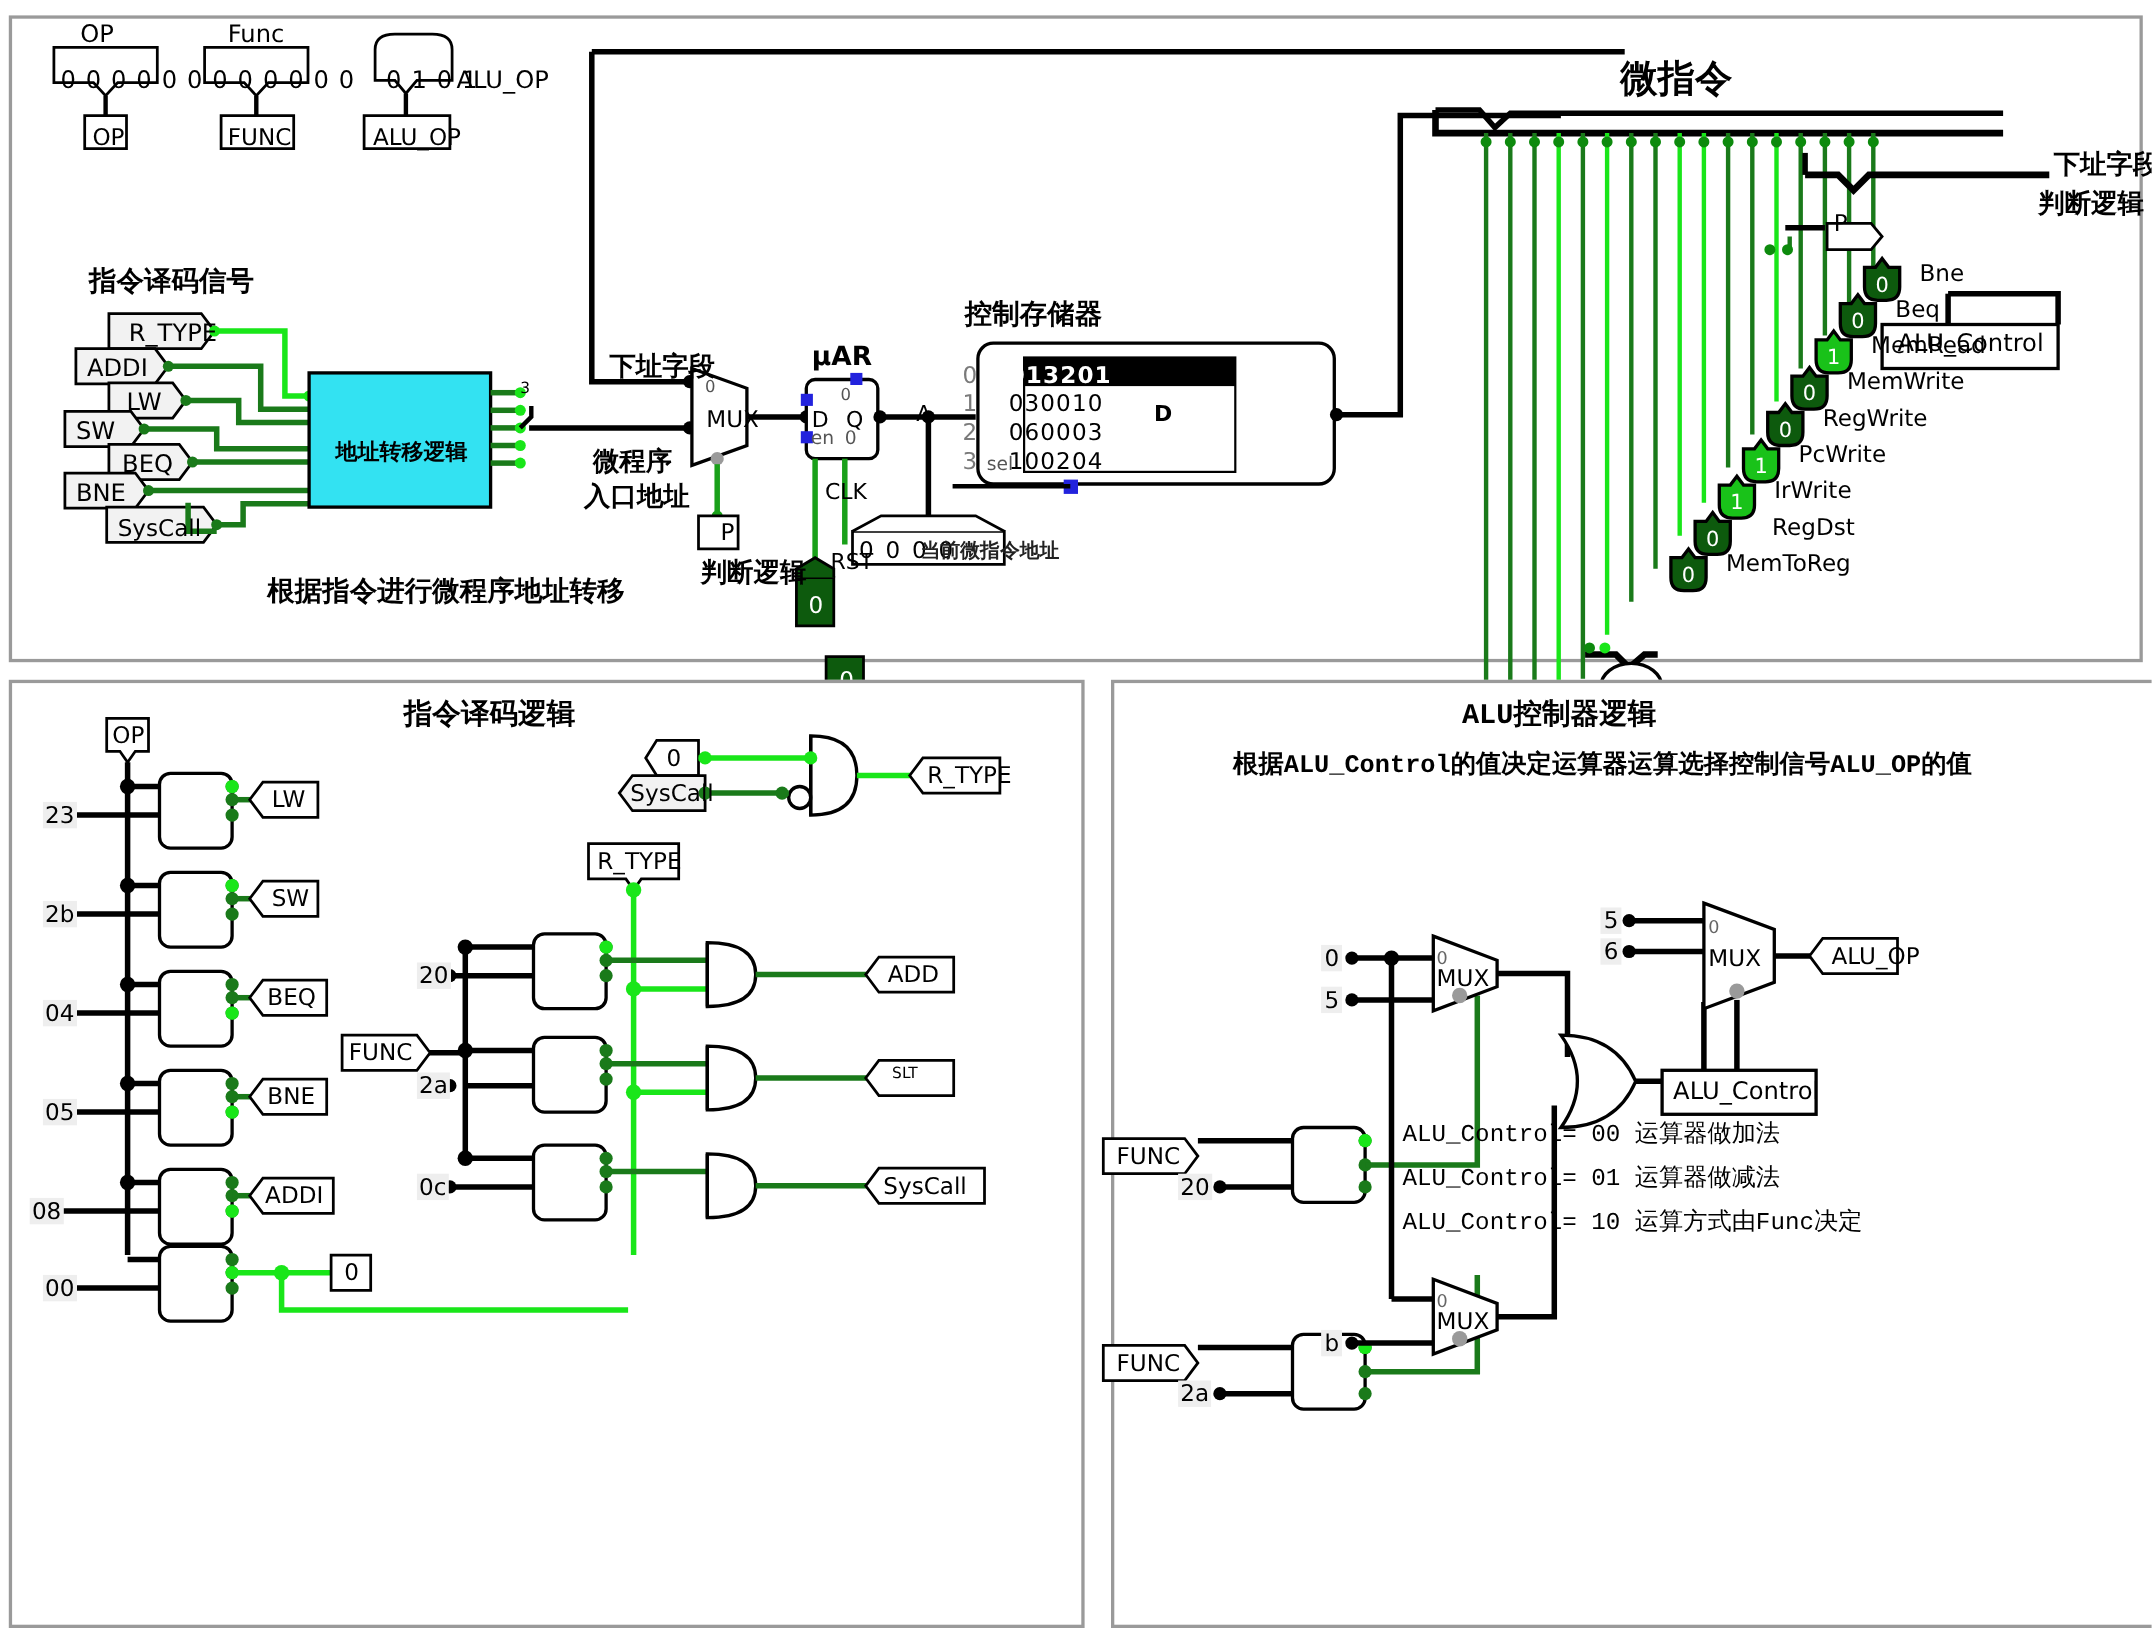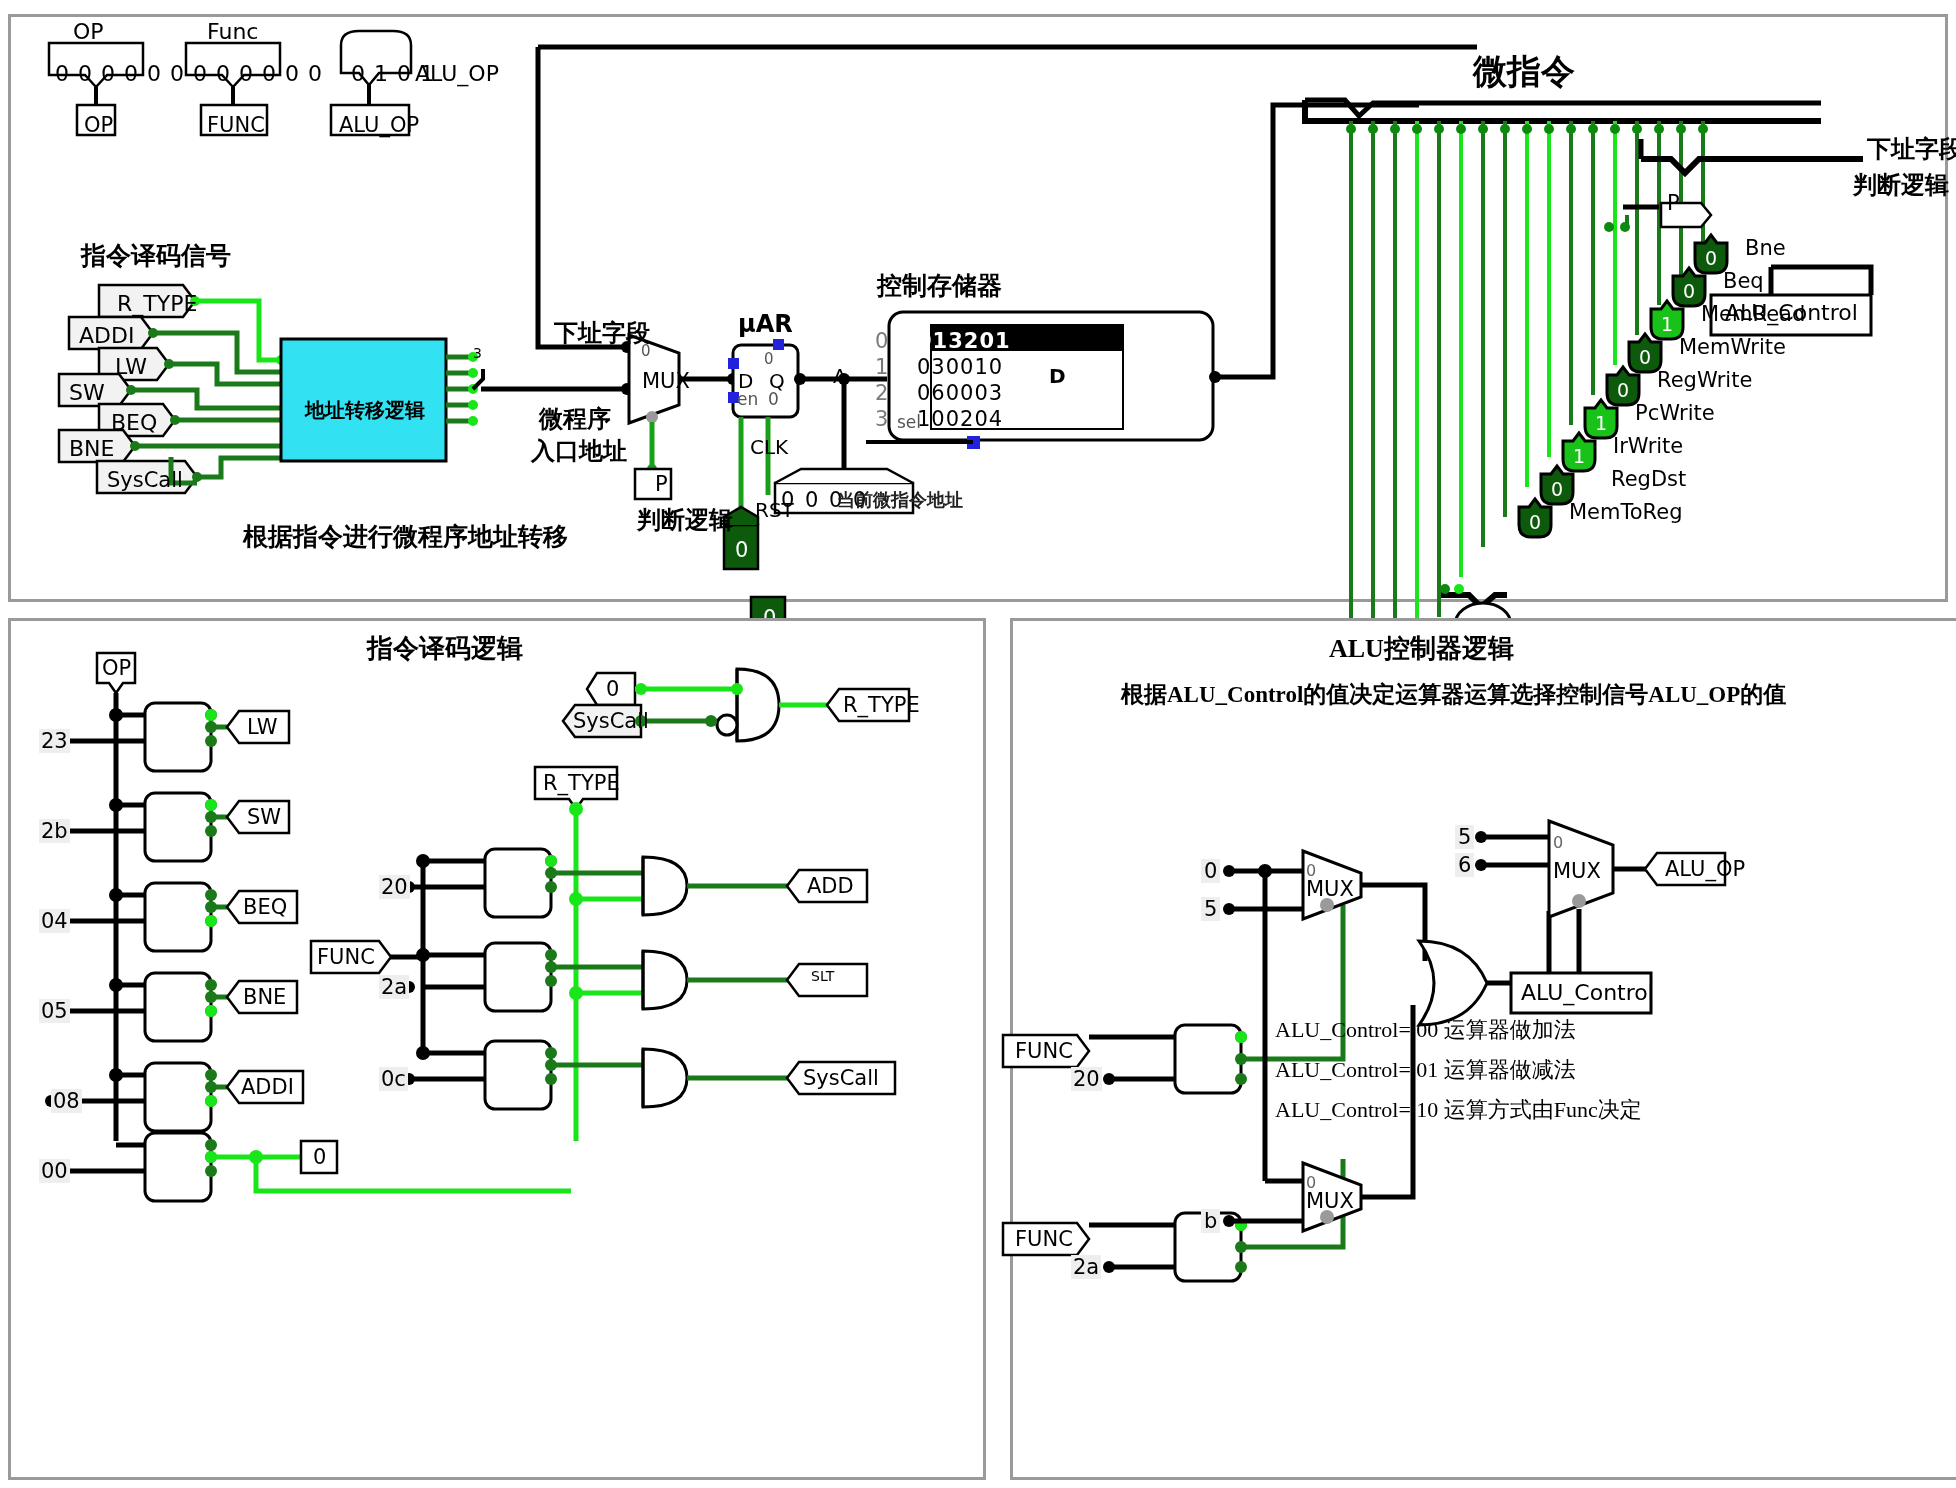--- a/index.html
+++ b/index.html
@@ -3,21 +3,21 @@
 <meta charset="utf-8">
 <style>
   html,body{margin:0;padding:0;background:#ffffff;}
   body{width:1956px;height:1488px;position:relative;
        font-family:"DejaVu Sans","Liberation Sans",sans-serif;
        -webkit-font-smoothing:none;}
   .panel{position:absolute;background:#fff;border:3px solid #9a9a9a;box-sizing:border-box;}
   svg{position:absolute;left:0;top:0;overflow:visible;}
   text{font-family:"DejaVu Sans","Liberation Sans",sans-serif;}
   .lbl{position:absolute;white-space:nowrap;color:#000;}
-  .cn{font-family:Liberation Serif, serif;font-weight:bold;}
+  .cn{font-family:Liberation Mono, monospace;font-weight:bold;}
   .tiny{font-size:12px;}
 </style>
 </head>
 <body>
 
 <div class="panel" style="left:8px;top:14px;width:1940px;height:588px;">
 <svg width="1940" height="588" viewBox="0 0 1940 588">
   <defs>
     <marker id="ar" markerWidth="7" markerHeight="7" refX="6" refY="3.5" orient="auto">
       <polygon points="0,0 7,3.5 0,7" fill="#000"></polygon>
@@ -503,21 +503,21 @@
   <circle cx="566" cy="468" r="0"></circle>
 </svg>
 
 <div class="lbl cn" style="left:356px;top:10px;font-size:26px;">指令译码逻辑</div>
 <div class="lbl" style="left:91px;top:35px;font-size:21px;">OP</div>
 
 <div class="lbl" style="left:28px;top:108px;font-size:21px;background:#eee;padding:0 2px;">23</div>
 <div class="lbl" style="left:28px;top:198px;font-size:21px;background:#eee;padding:0 2px;">2b</div>
 <div class="lbl" style="left:28px;top:288px;font-size:21px;background:#eee;padding:0 2px;">04</div>
 <div class="lbl" style="left:28px;top:378px;font-size:21px;background:#eee;padding:0 2px;">05</div>
-<div class="lbl" style="left:40px;top:468px;font-size:21px;background:#eee;padding:0 2px;">08</div>
+<div class="lbl" style="left:16px;top:468px;font-size:21px;background:#eee;padding:0 2px;">08</div>
 <div class="lbl" style="left:28px;top:538px;font-size:21px;background:#eee;padding:0 2px;">00</div>
 
 <div class="lbl" style="left:236px;top:94px;font-size:21px;">LW</div>
 <div class="lbl" style="left:236px;top:184px;font-size:21px;">SW</div>
 <div class="lbl" style="left:232px;top:274px;font-size:21px;">BEQ</div>
 <div class="lbl" style="left:232px;top:364px;font-size:21px;">BNE</div>
 <div class="lbl" style="left:230px;top:454px;font-size:21px;">ADDI</div>
 <div class="lbl" style="left:302px;top:524px;font-size:21px;">0</div>
 
 <div class="lbl" style="left:595px;top:56px;font-size:21px;">0</div>

